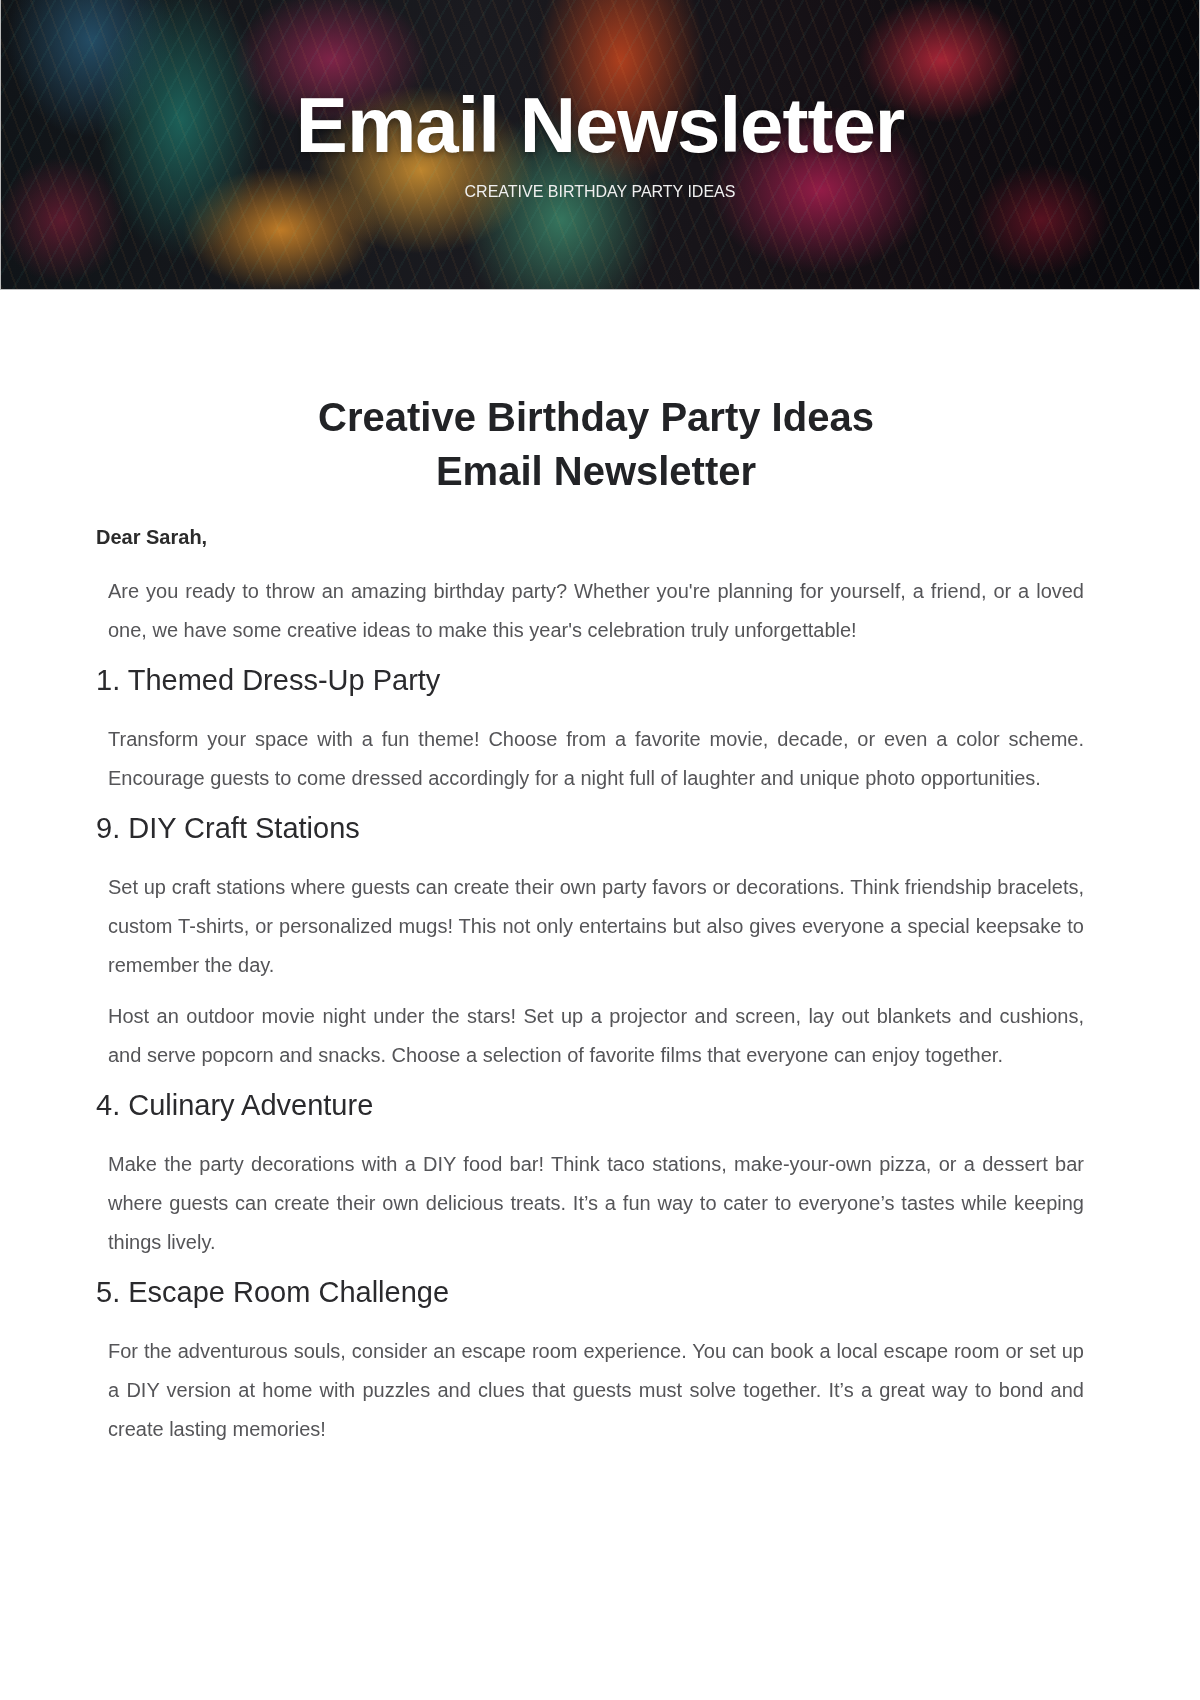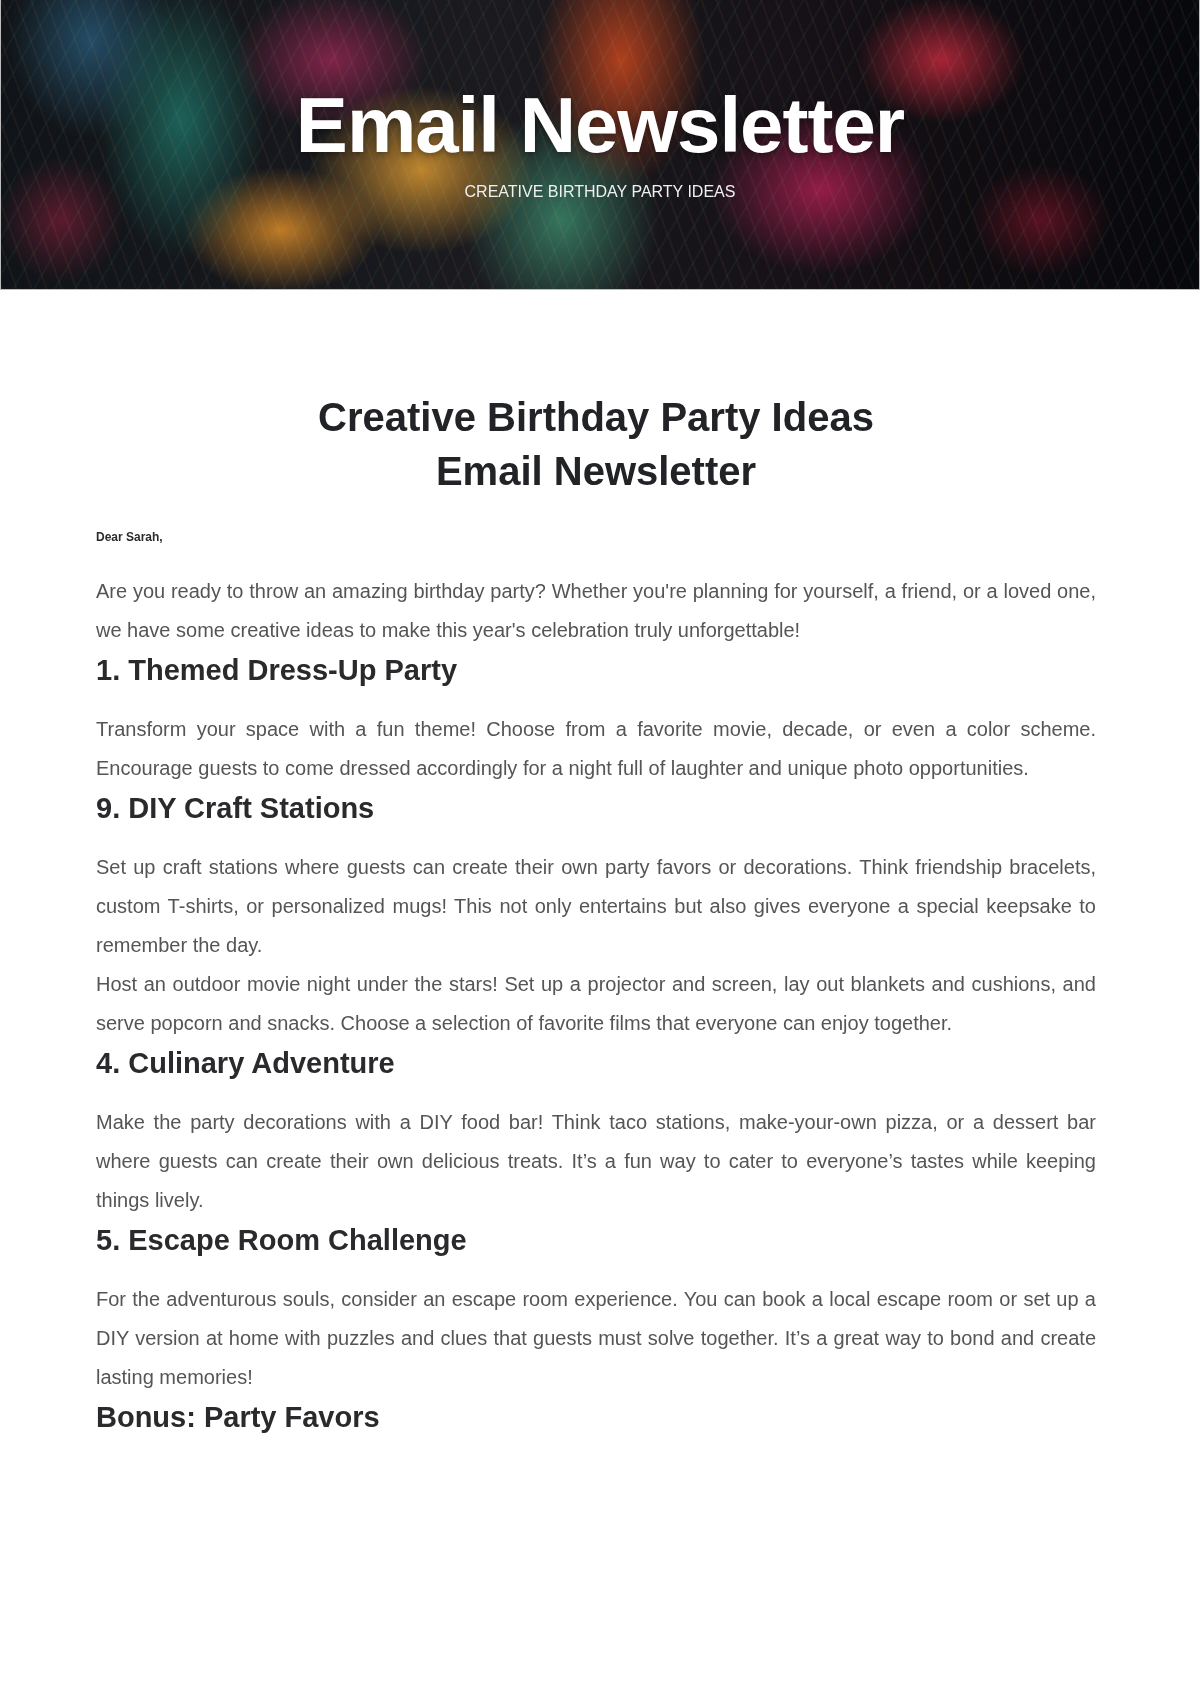--- a/index.html
+++ b/index.html
@@ -58,27 +58,27 @@
                 radial-gradient(circle at 40% 85%, #7bc043 2px, transparent 2.5px);
   }
   .emoji.balloon::before {
     content: ""; position: absolute; left: 4px; top: 0; width: 12px; height: 14px;
     background: #e23b3b; border-radius: 50% 50% 50% 50% / 55% 55% 45% 45%;
   }
   .emoji.balloon::after {
     content: ""; position: absolute; left: 9px; top: 14px; width: 2px; height: 7px;
     border-left: 1.5px solid #4a7fd8; transform: skewX(-15deg);
   }
-  .greeting { font-size: 12px; font-weight: bold; color: #2b2b2b; line-height: 34px; margin-bottom: 18px; }
+  .greeting { font-size: 20px; font-weight: bold; color: #2b2b2b; line-height: 34px; margin-bottom: 18px; }
   .para {
     font-size: 20px; color: #555558; line-height: 39px; text-align: justify;
-    margin: 0;
+    margin: 12px;
   }
   .section-heading {
-    font-size: 29px; font-weight: bold; color: #2a2a2d; line-height: 36px;
+    font-size: 29px; font-weight: normal; color: #2a2a2d; line-height: 36px;
     margin: 2px 0 22px 0;
   }
 </style>
 </head>
 <body>
 
 <div class="banner">
   <div class="streaks"></div>
   <div class="banner-title">Email Newsletter</div>
   <div class="banner-subtitle">CREATIVE BIRTHDAY PARTY IDEAS</div>
@@ -112,15 +112,14 @@
     <h2 class="section-heading">4. Culinary Adventure</h2>
     <p class="para">Make the party decorations with a DIY food bar! Think taco stations, make-your-own pizza, or a dessert bar where guests can create their own delicious treats. It’s a fun way to cater to everyone’s tastes while keeping things lively.</p>
   </div>
 
   <div class="section">
     <h2 class="section-heading">5. Escape Room Challenge</h2>
     <p class="para">For the adventurous souls, consider an escape room experience. You can book a local escape room or set up a DIY version at home with puzzles and clues that guests must solve together. It’s a great way to bond and create lasting memories!</p>
   </div>
 
   <div class="section">
-    <h2 class="section-heading" style="margin-bottom:30px">Bonus: Party Favors</h2>
   </div>
 </div>
 
 </body></html>

